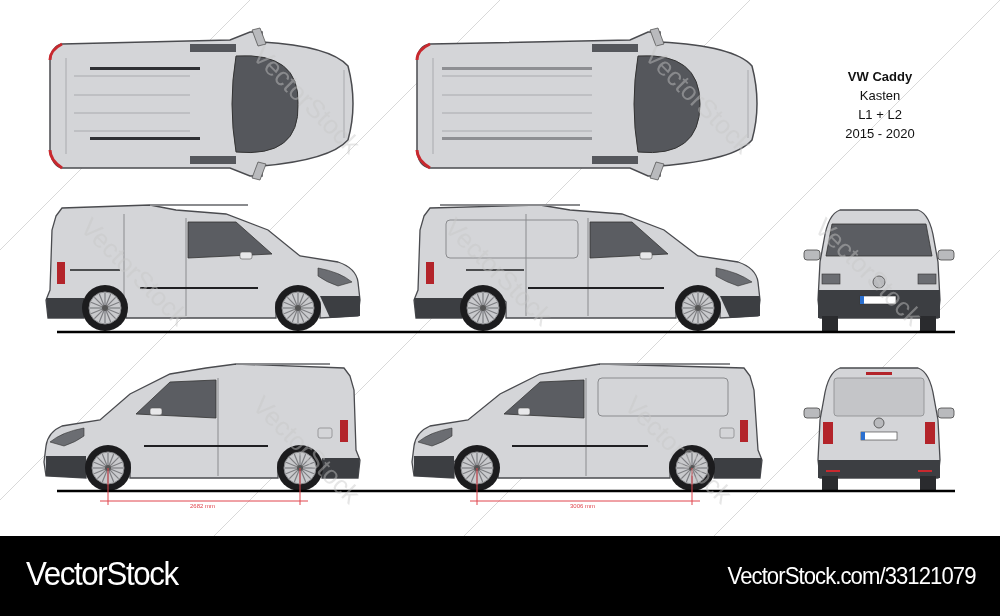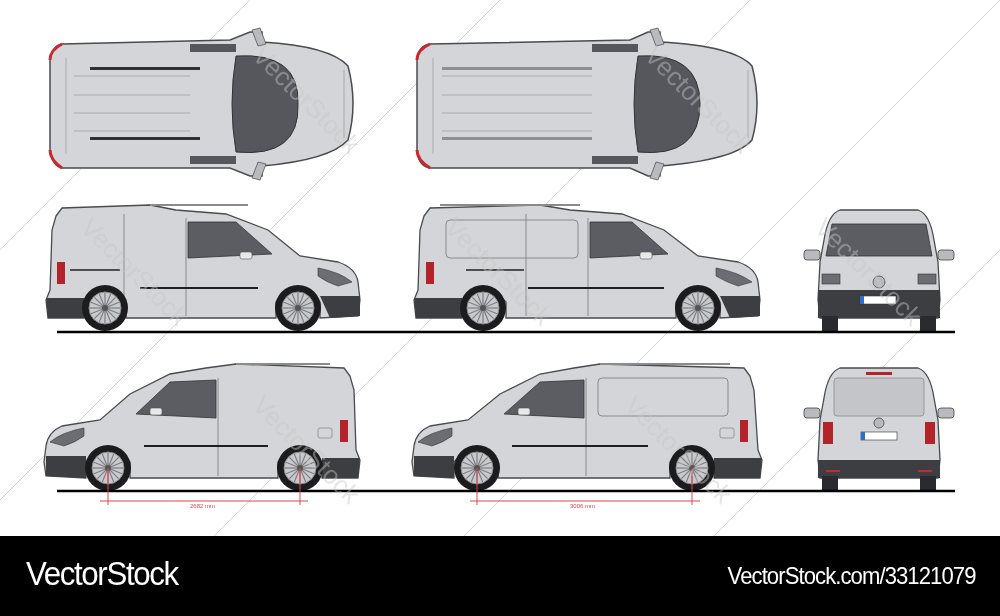--- a/index.html
+++ b/index.html
@@ -203,20 +203,26 @@
   </svg>
 
   <div class="wm" style="left:268px;top:40px;">VectorStock</div>
   <div class="wm" style="left:660px;top:40px;">VectorStock</div>
   <div class="wm" style="left:96px;top:212px;">VectorStock</div>
   <div class="wm" style="left:460px;top:212px;">VectorStock</div>
   <div class="wm" style="left:830px;top:212px;">VectorStock</div>
   <div class="wm" style="left:268px;top:390px;">VectorStock</div>
   <div class="wm" style="left:640px;top:390px;">VectorStock</div>
 
+  <div class="title-block">
+    <div class="t1">VW Caddy</div>
+    <div class="t2">Kasten</div>
+    <div class="t2">L1 + L2</div>
+    <div class="t2">2015 - 2020</div>
+  </div>
 
   <div class="dim-label" style="left:190px;top:503px;">2682 mm</div>
   <div class="dim-label" style="left:570px;top:503px;">3006 mm</div>
 </div>
 
 <div class="footer">
   <div class="brand">VectorStock</div>
   <div class="url">VectorStock.com/33121079</div>
 </div>
 

